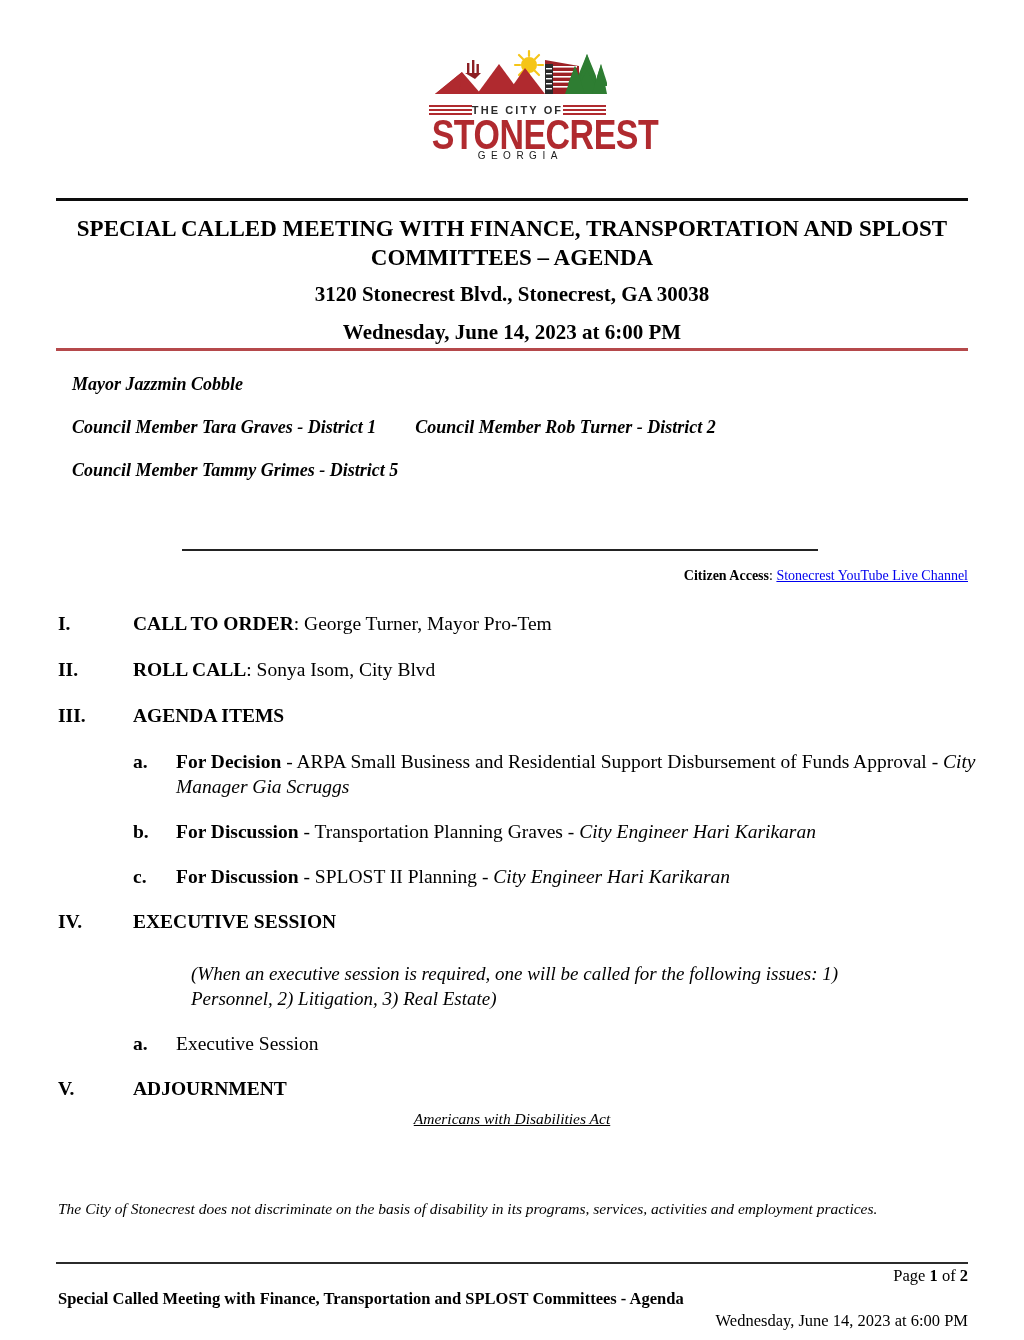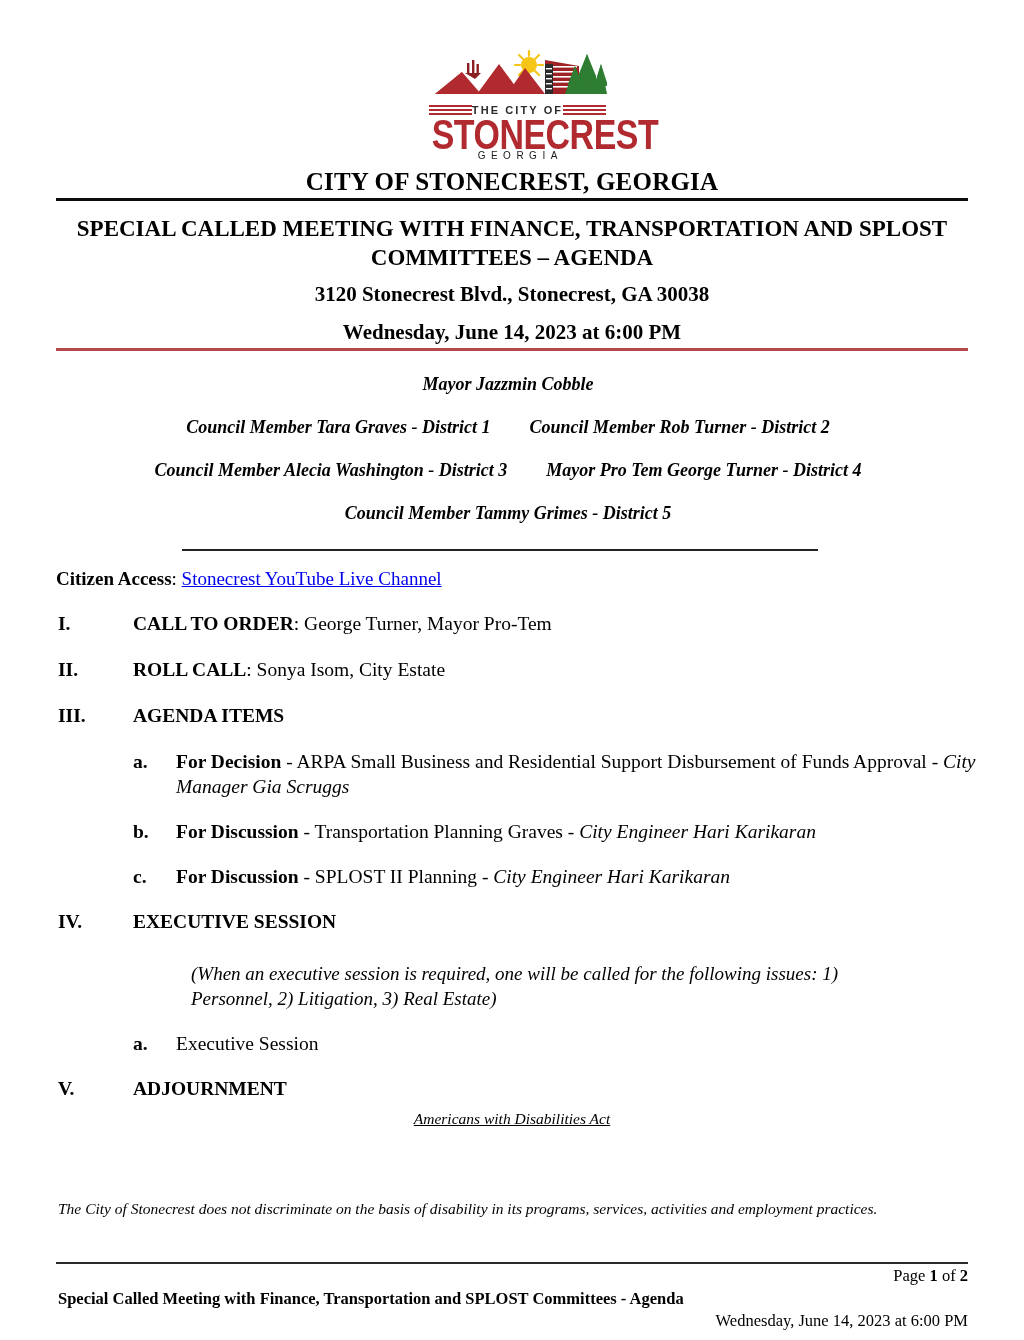--- a/index.html
+++ b/index.html
@@ -152,23 +152,22 @@
     width: 912px;
     text-align: center;
     font-size: 21px;
     font-weight: 700;
   }
 
   
   .officials {
     position: absolute;
     top: 374px;
-    left: 52px;
-    width: 912px;
-    text-align: center;
+    left: 72px;
+    width: 912px;
   }
   .official-row {
     font-size: 18px;
     font-weight: 700;
     font-style: italic;
     margin-bottom: 22px;
     white-space: nowrap;
   }
   .official-row .gap {
     display: inline-block;
@@ -180,22 +179,22 @@
     left: 182px;
     width: 636px;
     height: 2px;
     background: #232323;
   }
   .citizen {
     position: absolute;
     top: 568px;
     left: 56px;
     width: 912px;
-    text-align: left;
-    font-size: 19px;
+    text-align: right;
+    font-size: 14px;
   }
   .citizen b { font-weight: 700; }
   .citizen a {
     color: #0000EE;
     text-decoration: underline;
     font-weight: 400;
   }
 
   
   .body-list {
@@ -387,62 +386,56 @@
             <i></i>
             <i></i>
           </span>
       </div>
 
       <div class="logo-name">STONECREST</div>
       <div class="logo-state">GEORGIA</div>
     </div>
   </div>
 
-  <div class="h-city">CITY OF STONECREST, GEORGIA</div>
   <div class="rule-black" style="top:198px;"></div>
 
   <div class="h-meeting">SPECIAL CALLED MEETING WITH FINANCE, TRANSPORTATION AND SPLOST COMMITTEES – AGENDA</div>
   <div class="h-address">3120 Stonecrest Blvd., Stonecrest, GA 30038</div>
   <div class="h-datetime">Wednesday, June 14, 2023 at 6:00 PM</div>
 
   <div class="rule-red" style="top:348px;"></div>
 
   <div class="officials">
     <div class="official-row">Mayor Jazzmin Cobble</div>
     <div class="official-row">
       <span>Council Member Tara Graves - District 1</span>
       <span class="gap"></span>
       <span>Council Member Rob Turner - District 2</span>
     </div>
-    <div class="official-row">
-      <span>Council Member Alecia Washington - District 3</span>
-      <span class="gap"></span>
-      <span>Mayor Pro Tem George Turner - District 4</span>
-    </div>
     <div class="official-row">Council Member Tammy Grimes - District 5</div>
   </div>
 
   <div class="divider-short"></div>
 
   <div class="citizen">
     <b>Citizen Access</b><span>: </span><a href="#">Stonecrest YouTube Live Channel</a>
   </div>
 
   <div class="body-list">
 
     <div class="roman-item">
       <div class="roman-line">
         <span class="roman-num">I.</span><span class="roman-label">CALL TO ORDER</span><span class="roman-rest">: George Turner, Mayor Pro-Tem</span>
       </div>
     </div>
     <div class="sp-20"></div>
 
     <div class="roman-item">
       <div class="roman-line">
-        <span class="roman-num">II.</span><span class="roman-label">ROLL CALL</span><span class="roman-rest">: Sonya Isom, City Estate</span>
+        <span class="roman-num">II.</span><span class="roman-label">ROLL CALL</span><span class="roman-rest">: Sonya Isom, City Blvd</span>
       </div>
     </div>
     <div class="sp-20"></div>
 
     <div class="roman-item">
       <div class="roman-line">
         <span class="roman-num">III.</span><span class="roman-label">AGENDA ITEMS</span>
       </div>
     </div>
     <div class="sp-20"></div>

